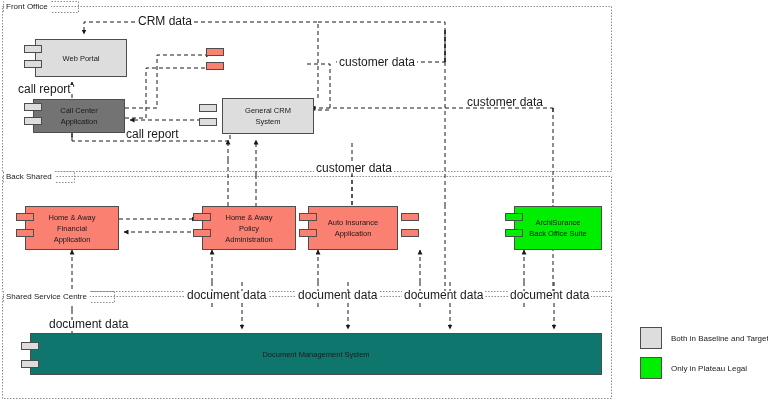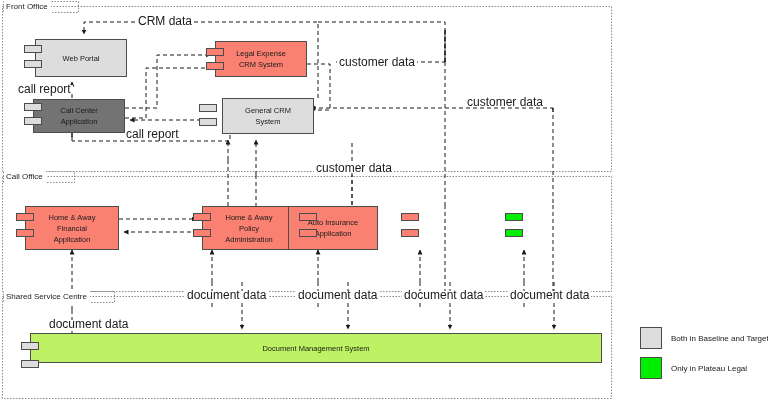--- a/index.html
+++ b/index.html
@@ -175,40 +175,36 @@
       <path d="M 524 282 L 524 310"></path>
       <path d="M 554 310 L 554 329" marker-end="url(#arrow)"></path>
       <path d="M 554 282 L 554 310"></path>
 
       <path d="M 445 205 L 445 292"></path>
       <path d="M 553 205 L 553 292"></path>
     </g>
   </svg>
 
   <div class="grp-label" style="left:4px; top:1px;">Front Office</div>
-  <div class="grp-label" style="left:4px; top:171px;">Call Office</div>
+  <div class="grp-label" style="left:4px; top:171px;">Back Shared</div>
   <div class="grp-label" style="left:4px; top:291px;">Shared Service Centre</div>
 
   <div class="comp" style="left:35px; top:39px; width:92px; height:38px; background:#dddddd;">
     <span class="lbl">Web Portal</span>
   </div>
   <div class="port" style="left:24px; top:45px; background:#dddddd;"></div>
   <div class="port" style="left:24px; top:60px; background:#dddddd;"></div>
 
   <div class="comp" style="left:33px; top:99px; width:92px; height:34px; background:#737373;">
     <span class="lbl">Call Center
 Application</span>
   </div>
   <div class="port" style="left:24px; top:103px; background:#dddddd;"></div>
   <div class="port" style="left:24px; top:117px; background:#dddddd;"></div>
 
-  <div class="comp" style="left:215px; top:41px; width:92px; height:36px; background:#fa8072;">
-    <span class="lbl">Legal Expense
-CRM System</span>
-  </div>
   <div class="port" style="left:206px; top:48px; background:#fa8072;"></div>
   <div class="port" style="left:206px; top:62px; background:#fa8072;"></div>
 
   <div class="comp" style="left:222px; top:98px; width:92px; height:36px; background:#dddddd;">
     <span class="lbl">General CRM
 System</span>
   </div>
   <div class="port" style="left:199px; top:104px; background:#dddddd;"></div>
   <div class="port" style="left:199px; top:118px; background:#dddddd;"></div>
 
@@ -221,34 +217,38 @@
   <div class="port" style="left:16px; top:229px; background:#fa8072;"></div>
 
   <div class="comp" style="left:202px; top:206px; width:94px; height:44px; background:#fa8072;">
     <span class="lbl">Home &amp; Away
 Policy
 Administration</span>
   </div>
   <div class="port" style="left:193px; top:213px; background:#fa8072;"></div>
   <div class="port" style="left:193px; top:229px; background:#fa8072;"></div>
 
-  <div class="comp" style="left:288px; top:206px; width:90px; height:44px; background:#fa8072;">
+  <div class="comp" style="left:308px; top:206px; width:90px; height:44px; background:#fa8072;">
     <span class="lbl">Auto Insurance
 Application</span>
   </div>
   <div class="port" style="left:299px; top:213px; background:#fa8072;"></div>
   <div class="port" style="left:299px; top:229px; background:#fa8072;"></div>
 
   <div class="port" style="left:401px; top:213px; background:#fa8072;"></div>
   <div class="port" style="left:401px; top:229px; background:#fa8072;"></div>
 
+  <div class="comp" style="left:514px; top:206px; width:88px; height:44px; background:#00ee00;">
+    <span class="lbl">ArchiSurance
+Back Office Suite</span>
+  </div>
   <div class="port" style="left:505px; top:213px; background:#00ee00;"></div>
   <div class="port" style="left:505px; top:229px; background:#00ee00;"></div>
 
-  <div class="comp" style="left:30px; top:333px; width:572px; height:30px; background:#bef264;">
+  <div class="comp" style="left:30px; top:333px; width:572px; height:42px; background:#0f766e;">
     <span class="lbl">Document Management System</span>
   </div>
   <div class="port" style="left:21px; top:342px; background:#dddddd;"></div>
   <div class="port" style="left:21px; top:360px; background:#dddddd;"></div>
 
   <div class="edge-label" style="left:136px; top:17px;">CRM data</div>
   <div class="edge-label" style="left:16px; top:85px;">call report</div>
   <div class="edge-label" style="left:124px; top:130px;">call report</div>
   <div class="edge-label" style="left:337px; top:58px;">customer data</div>
   <div class="edge-label" style="left:465px; top:98px;">customer data</div>

